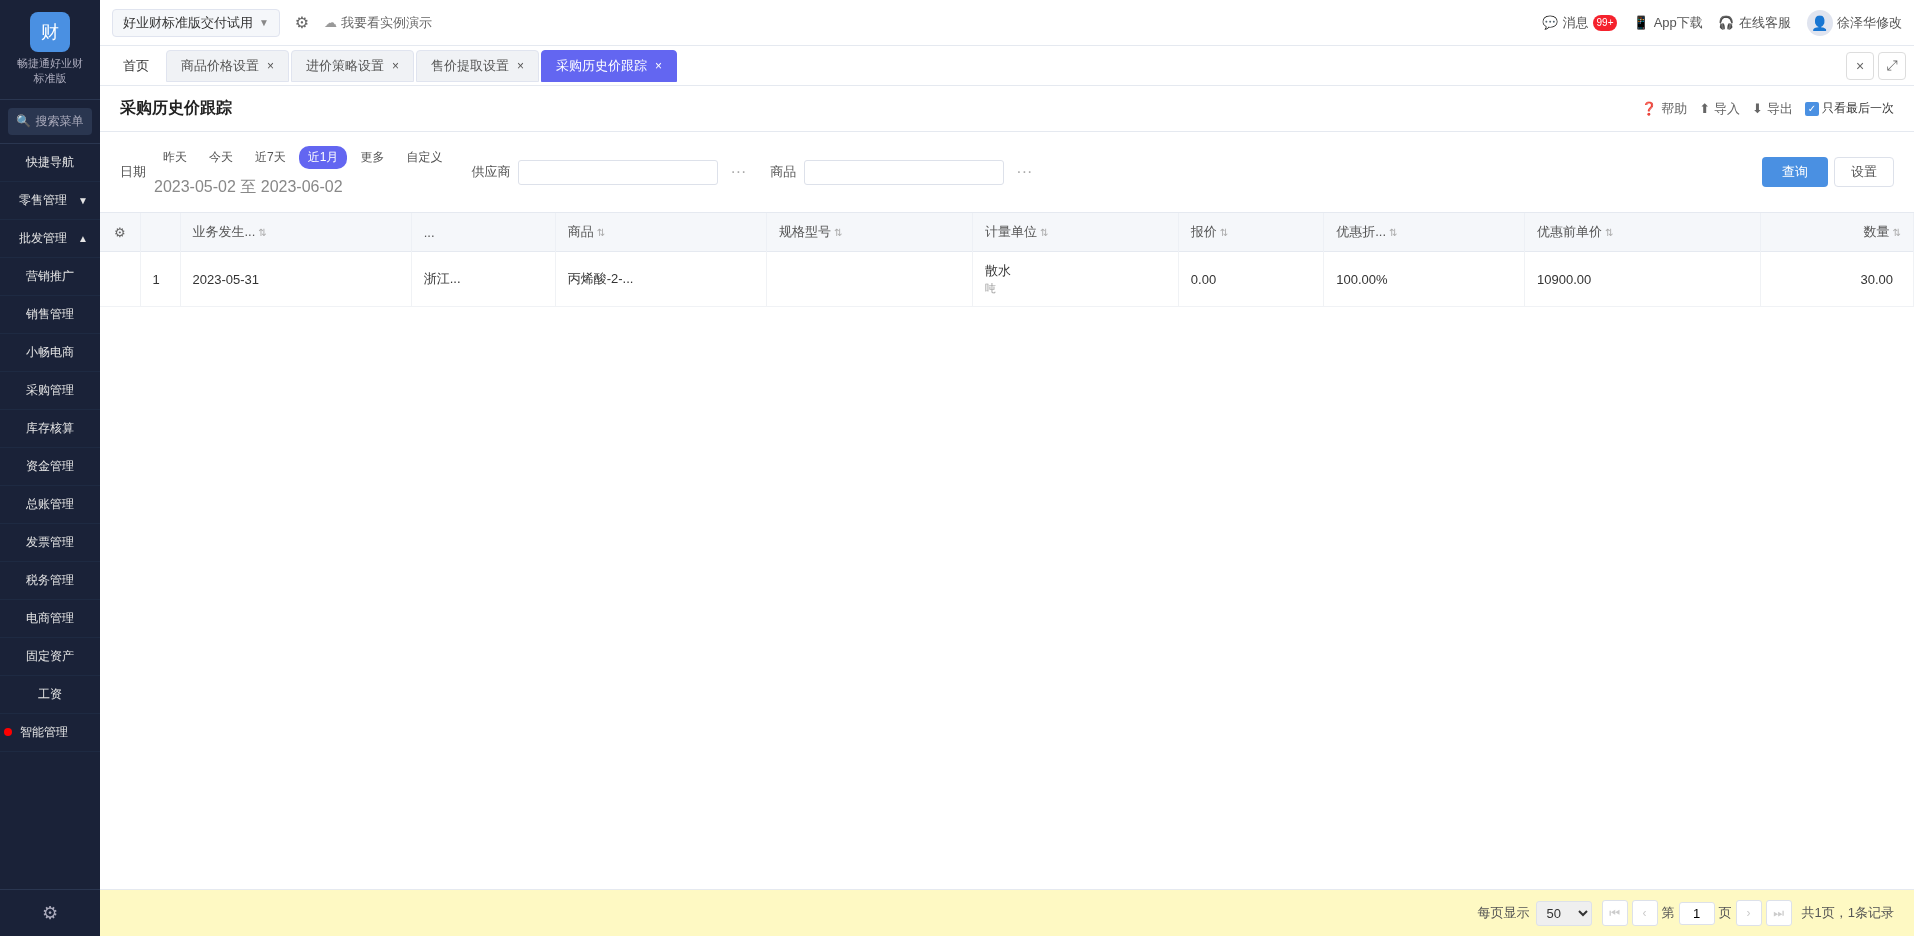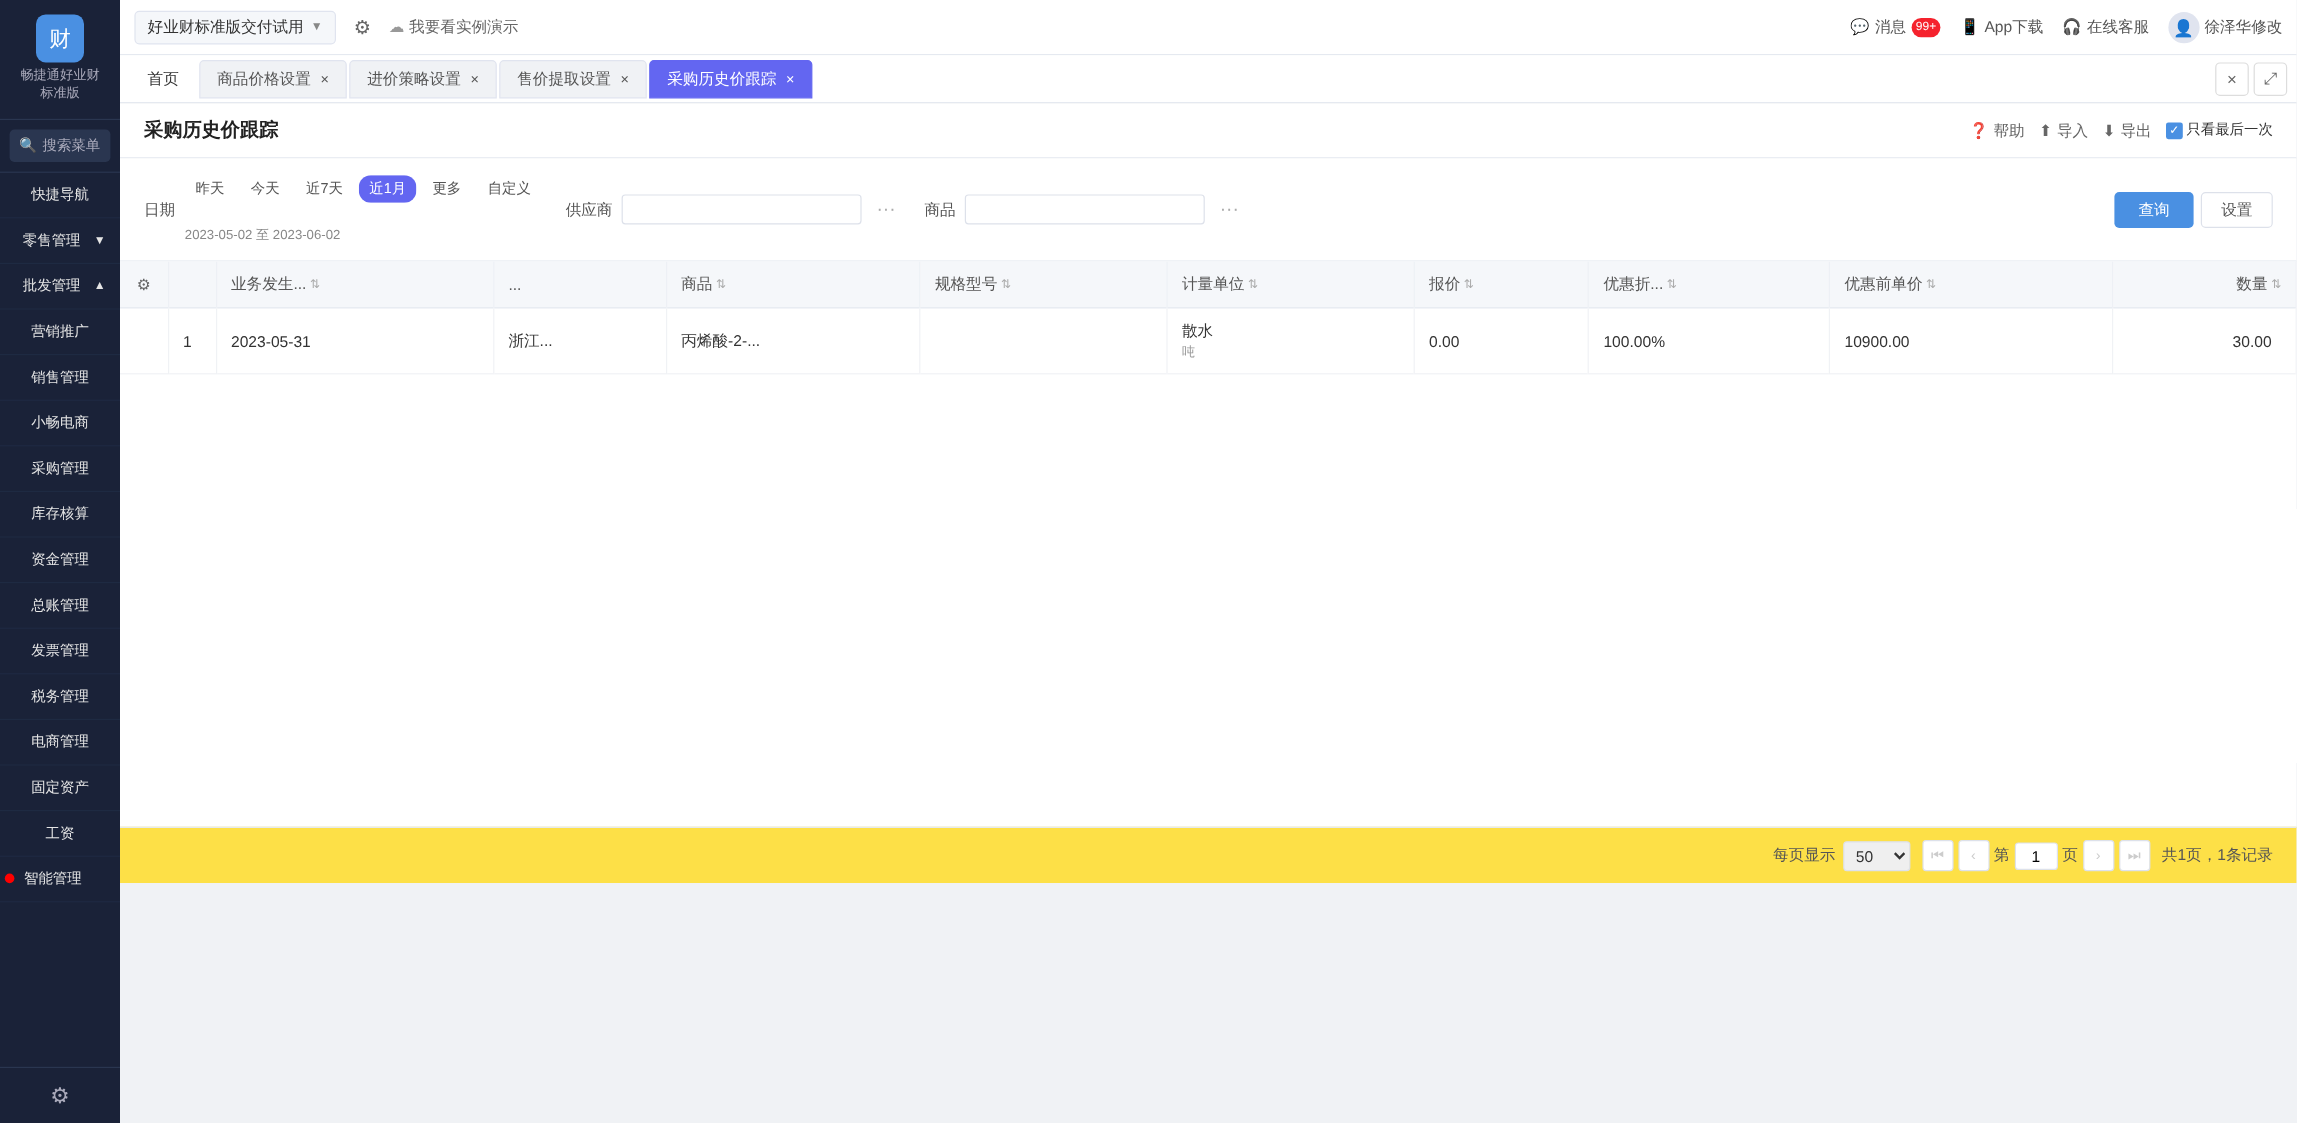--- a/index.html
+++ b/index.html
@@ -15,21 +15,21 @@
     .sidebar-nav-item { padding: 10px 8px; display: flex; flex-direction: column; align-items: center; cursor: pointer; color: #e5e5e5; font-size: 12px; gap: 4px; border-bottom: 1px solid #1e2a42; }
     .sidebar-nav-item.has-submenu { flex-direction: row; justify-content: space-between; padding: 10px 12px; }
     .sidebar-nav-item.has-submenu .nav-label { flex: 1; text-align: center; }
     .sidebar-nav-item .arrow { font-size: 10px; }
     .sidebar-settings { margin-top: auto; padding: 12px; display: flex; justify-content: center; border-top: 1px solid #2a3650; }
     .sidebar-settings .gear-icon { color: #aab; font-size: 18px; cursor: pointer; }
     .dot-red { width: 8px; height: 8px; background: red; border-radius: 50%; display: inline-block; margin-right: 4px; }
     .sidebar-nav-item.zhengpai { flex-direction: row; justify-content: flex-start; padding: 10px 4px; }
 
     
-    .main { flex: 1; display: flex; flex-direction: column; height: 736px; overflow: hidden; }
+    .main { flex: 1; display: flex; flex-direction: column; height: 936px; overflow: hidden; }
 
     
     .header { background: #fff; height: 46px; display: flex; align-items: center; padding: 0 12px; border-bottom: 1px solid #e5e9f0; justify-content: space-between; flex-shrink: 0; }
     .header-left { display: flex; align-items: center; gap: 8px; }
     .header-dropdown { display: flex; align-items: center; gap: 6px; background: #f5f7fa; border: 1px solid #e0e4ef; border-radius: 4px; padding: 4px 10px; cursor: pointer; font-size: 13px; }
     .header-dropdown .chevron { font-size: 10px; color: #888; }
     .header-settings-icon { width: 28px; height: 28px; display: flex; align-items: center; justify-content: center; color: #666; cursor: pointer; font-size: 16px; }
     .header-demo { display: flex; align-items: center; gap: 4px; color: #666; font-size: 13px; cursor: pointer; }
     .header-demo .cloud-icon { color: #999; }
     .header-right { display: flex; align-items: center; gap: 16px; }
@@ -61,42 +61,42 @@
     .checkbox-checked::after { content: '✓'; color: #fff; font-size: 10px; }
 
     
     .filter-area { background: #fff; padding: 14px 20px; border-bottom: 1px solid #e5e9f0; flex-shrink: 0; }
     .filter-row { display: flex; align-items: center; gap: 20px; flex-wrap: wrap; }
     .filter-group { display: flex; align-items: center; gap: 8px; }
     .filter-label { color: #555; font-size: 13px; white-space: nowrap; }
     .filter-date-btns { display: flex; align-items: center; gap: 4px; }
     .date-btn { padding: 2px 8px; font-size: 12px; border-radius: 3px; cursor: pointer; border: 1px solid transparent; color: #555; }
     .date-btn.active { background: #6366f1; color: #fff; border-radius: 10px; }
-    .date-range { font-size: 11px; color: #888; margin-top: 17px; }
+    .date-range { font-size: 16px; color: #888; margin-top: 6px; }
     .filter-input { border: 1px solid #dde1ea; border-radius: 3px; padding: 4px 8px; font-size: 13px; outline: none; width: 200px; color: #333; }
     .filter-dots { color: #aaa; font-size: 16px; cursor: pointer; padding: 0 4px; }
     .filter-actions { margin-left: auto; display: flex; align-items: center; gap: 6px; }
     .btn-primary { background: #4a90e2; color: #fff; border: none; border-radius: 4px; padding: 6px 20px; font-size: 13px; cursor: pointer; }
     .btn-default { background: #fff; color: #555; border: 1px solid #dde1ea; border-radius: 4px; padding: 5px 16px; font-size: 13px; cursor: pointer; }
     .filter-date-section { display: flex; flex-direction: column; gap: 2px; }
 
     
     .table-area { flex: 1; background: #fff; margin: 0; overflow: auto; }
     table { width: 100%; border-collapse: collapse; font-size: 13px; }
     table thead tr { background: #f5f7fa; border-bottom: 1px solid #e5e9f0; }
     table thead th { padding: 10px 12px; text-align: left; color: #555; font-weight: 500; white-space: nowrap; border-right: 1px solid #edf0f5; }
     table tbody tr { border-bottom: 1px solid #f0f2f5; }
     table tbody td { padding: 10px 12px; color: #333; white-space: nowrap; border-right: 1px solid #f0f2f5; }
     .th-sort { display: flex; align-items: center; gap: 3px; }
     .sort-icon { color: #aaa; font-size: 10px; }
     .settings-col { width: 40px; text-align: center; }
     .th-gear { color: #666; cursor: pointer; }
 
     
-    .pagination-bar { background: #fde047; border-top: 1px solid #e5e9f0; padding: 10px 20px; display: flex; align-items: center; justify-content: flex-end; gap: 10px; flex-shrink: 0; }
+    .pagination-bar { background: #fef9c3; border-top: 1px solid #e5e9f0; padding: 10px 20px; display: flex; align-items: center; justify-content: flex-end; gap: 10px; flex-shrink: 0; }
     .per-page { display: flex; align-items: center; gap: 6px; font-size: 13px; color: #555; }
     .per-page-select { border: 1px solid #dde1ea; border-radius: 3px; padding: 3px 6px; font-size: 13px; color: #333; }
     .page-nav { display: flex; align-items: center; gap: 4px; }
     .page-nav-btn { width: 26px; height: 26px; display: flex; align-items: center; justify-content: center; border: 1px solid #dde1ea; border-radius: 3px; cursor: pointer; color: #666; font-size: 12px; background: #fff; }
     .page-nav-btn.disabled { color: #ccc; cursor: not-allowed; }
     .page-input { width: 36px; text-align: center; border: 1px solid #dde1ea; border-radius: 3px; padding: 3px; font-size: 13px; }
     .page-label { font-size: 13px; color: #555; }
     .page-total { font-size: 13px; color: #555; }
   </style>
 </head>

